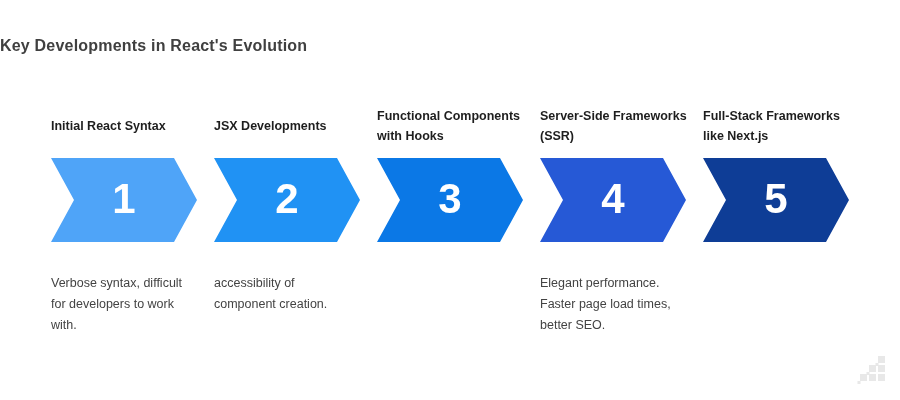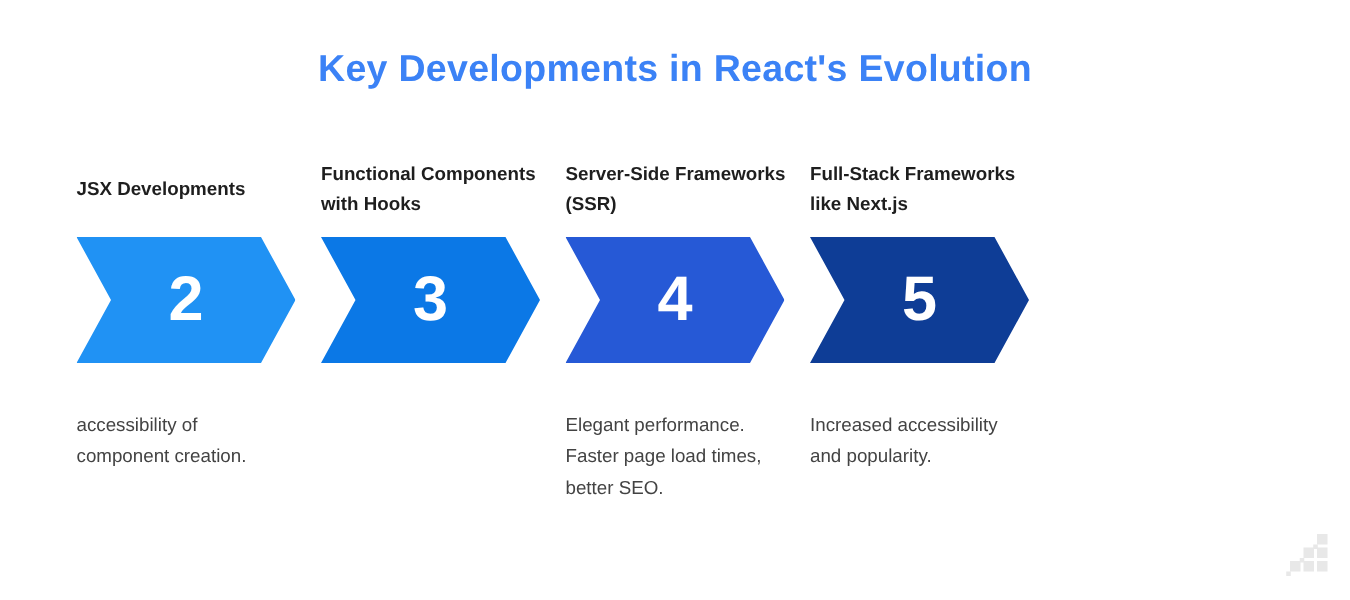--- a/index.html
+++ b/index.html
@@ -14,26 +14,25 @@
     height: 400px;
     background: #ffffff;
     overflow: hidden;
   }
   .title {
     position: absolute;
     top: 31px;
     left: 0;
     width: 100%;
     margin: 0;
-    text-align: center;
-    font-size: 25px;
+    font-size: 16px;
     line-height: 30px;
     font-weight: 700;
     letter-spacing: 0.2px;
-    color: #3b82f6;
+    color: #404040;
   }
   .steps {
     position: absolute;
     left: 51px;
     top: 100px;
     display: flex;
   }
   .step {
     flex: 0 0 163px;
     width: 163px;
@@ -83,20 +82,29 @@
 </style>
 </head>
 <body>
 
 <div class="canvas">
 
   <h1 class="title">Key Developments in React's Evolution</h1>
 
   <div class="steps">
 
+    <div class="step">
+      <div class="step-title">Initial React Syntax</div>
+      <div class="arrow" style="background: rgb(79, 164, 248);">
+        <span class="num">1</span>
+      </div>
+      <div class="step-desc">Verbose syntax, difficult
+for developers to work
+with.</div>
+    </div>
 
     <div class="step">
       <div class="step-title">JSX Developments</div>
       <div class="arrow" style="background: rgb(32, 146, 244);">
         <span class="num">2</span>
       </div>
       <div class="step-desc">accessibility of
 component creation.</div>
     </div>
 
@@ -118,22 +126,20 @@
 Faster page load times,
 better SEO.</div>
     </div>
 
     <div class="step">
       <div class="step-title">Full-Stack Frameworks
 like Next.js</div>
       <div class="arrow" style="background: rgb(14, 61, 150);">
         <span class="num">5</span>
       </div>
-      <div class="step-desc">Increased accessibility
-and popularity.</div>
     </div>
 
   </div>
 
   <svg class="watermark" viewBox="0 0 45 38" xmlns="http://www.w3.org/2000/svg" style="color: rgb(232, 232, 232);">
     <g fill="currentColor">
       <rect x="7" y="22" width="7" height="7"></rect>
       <rect x="16" y="22" width="7" height="7"></rect>
       <rect x="25" y="22" width="7" height="7"></rect>
       <rect x="16" y="13" width="7" height="7"></rect>

